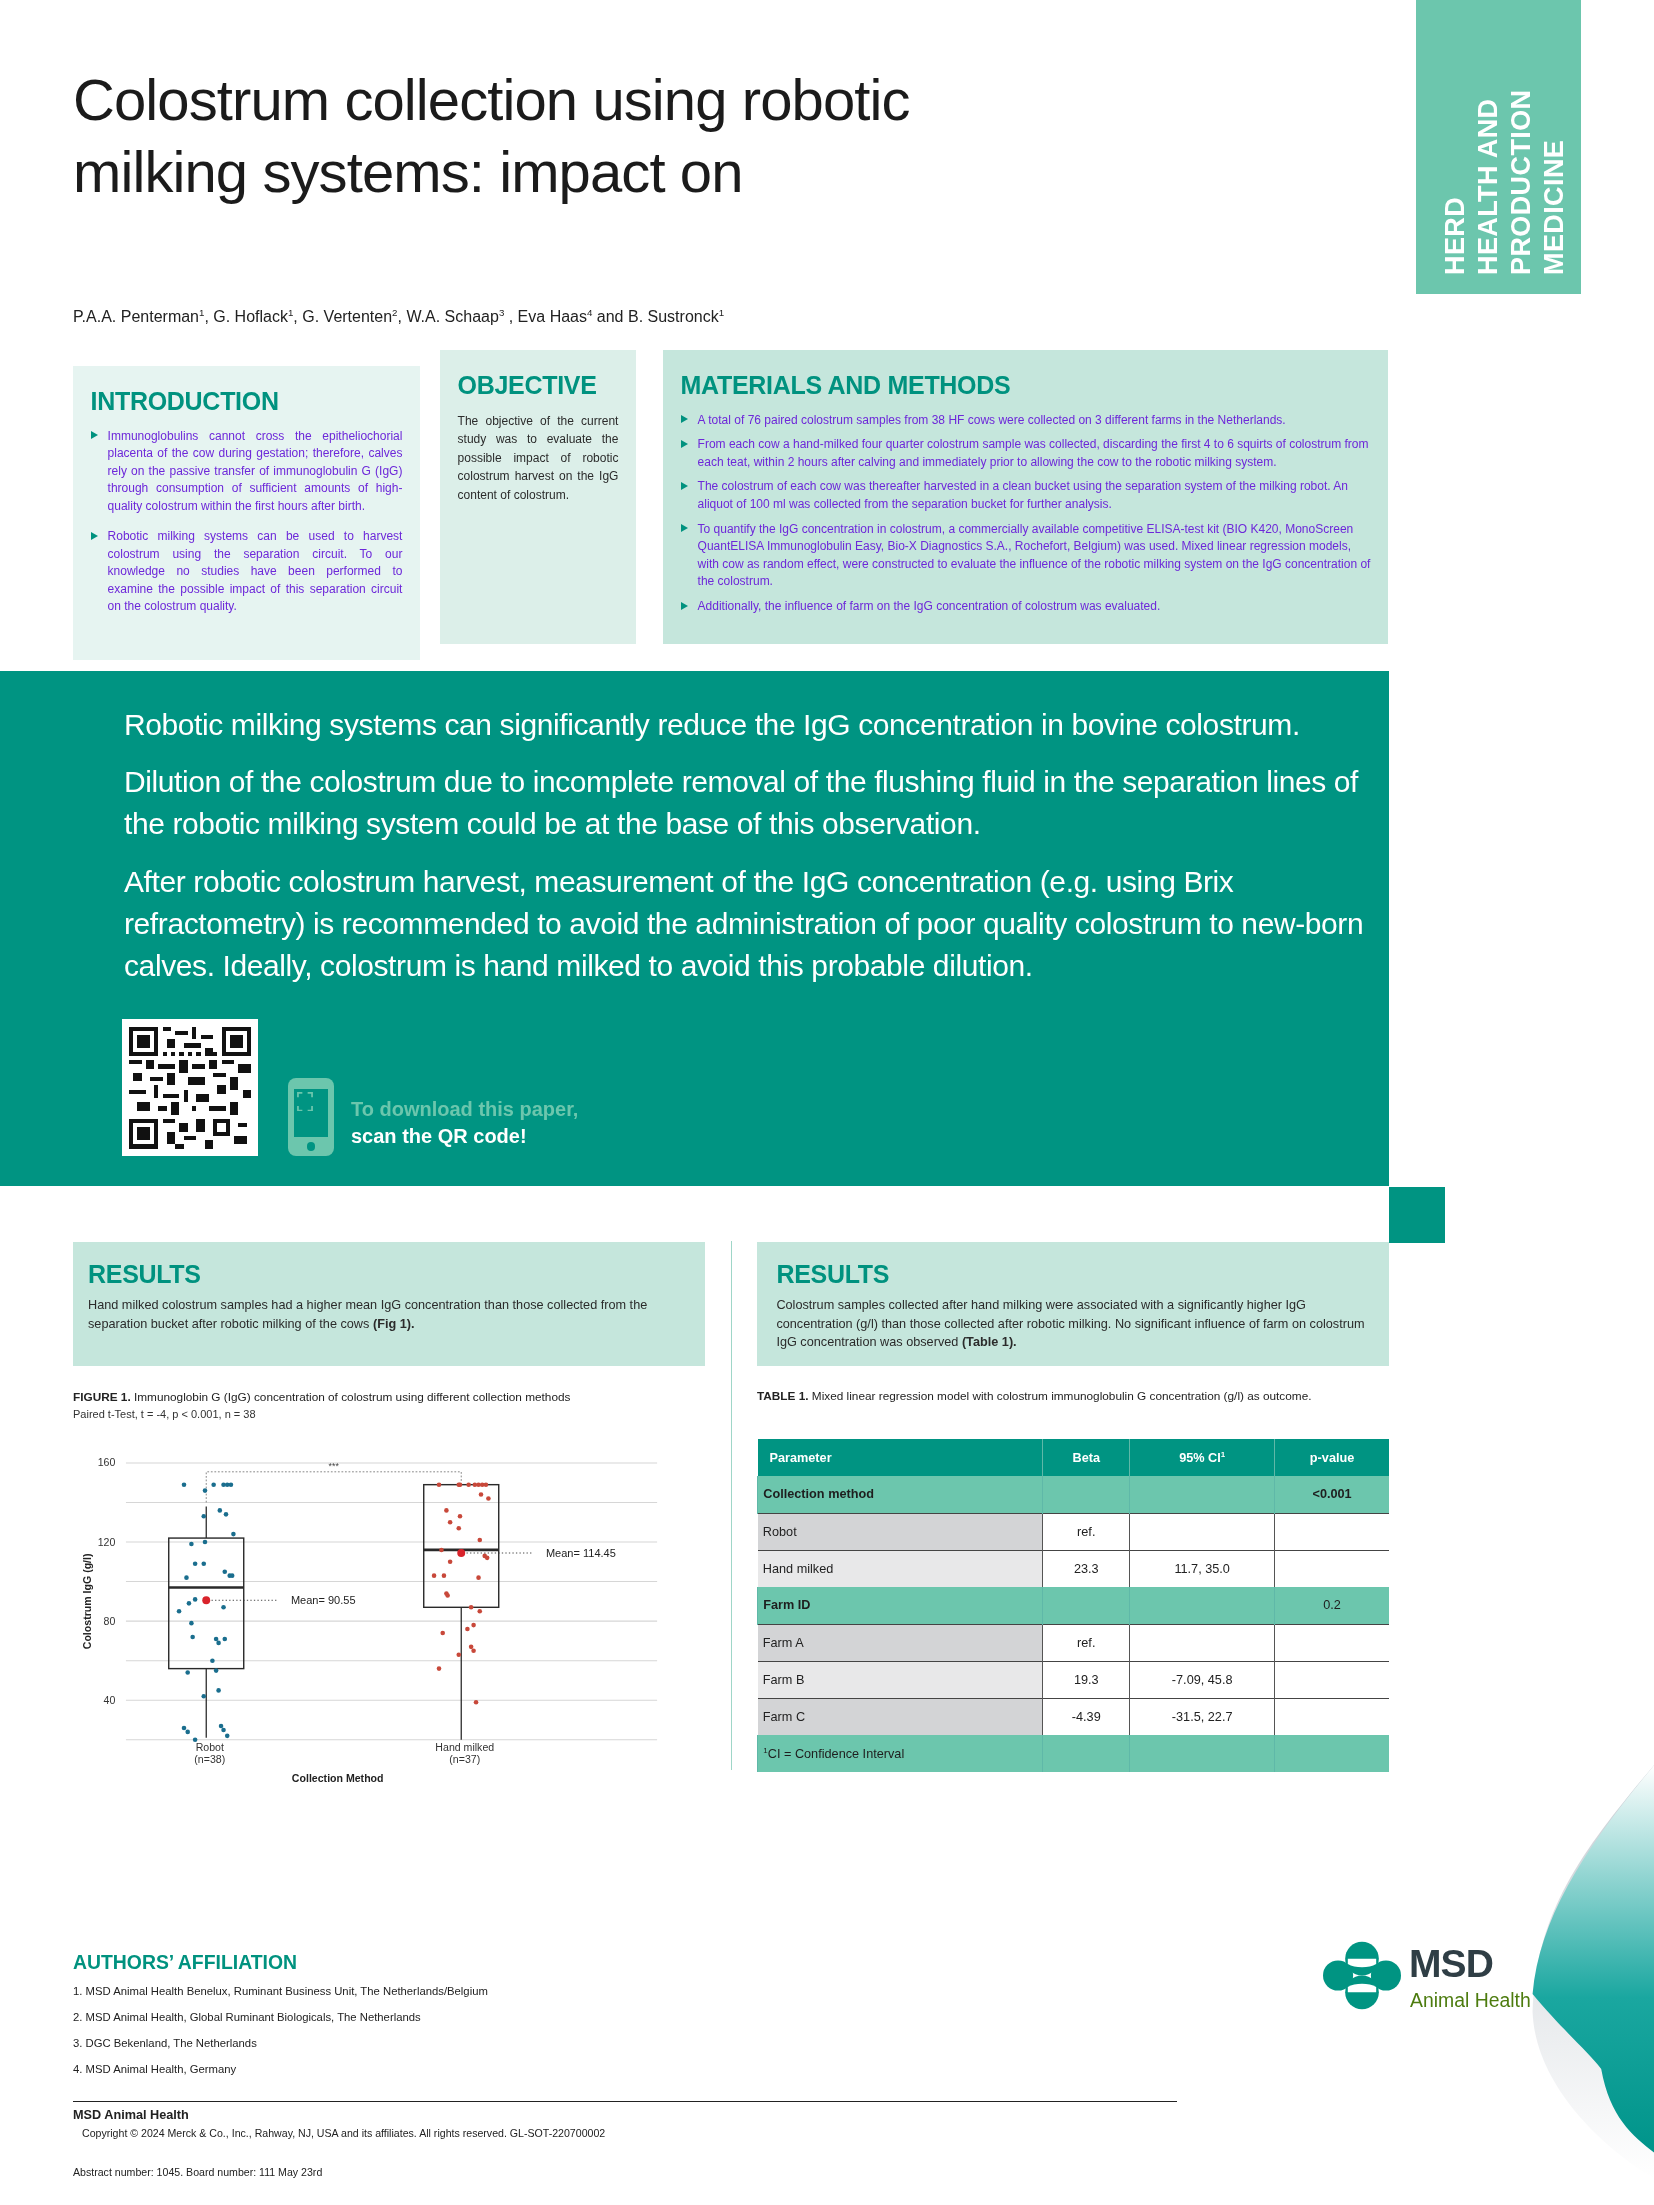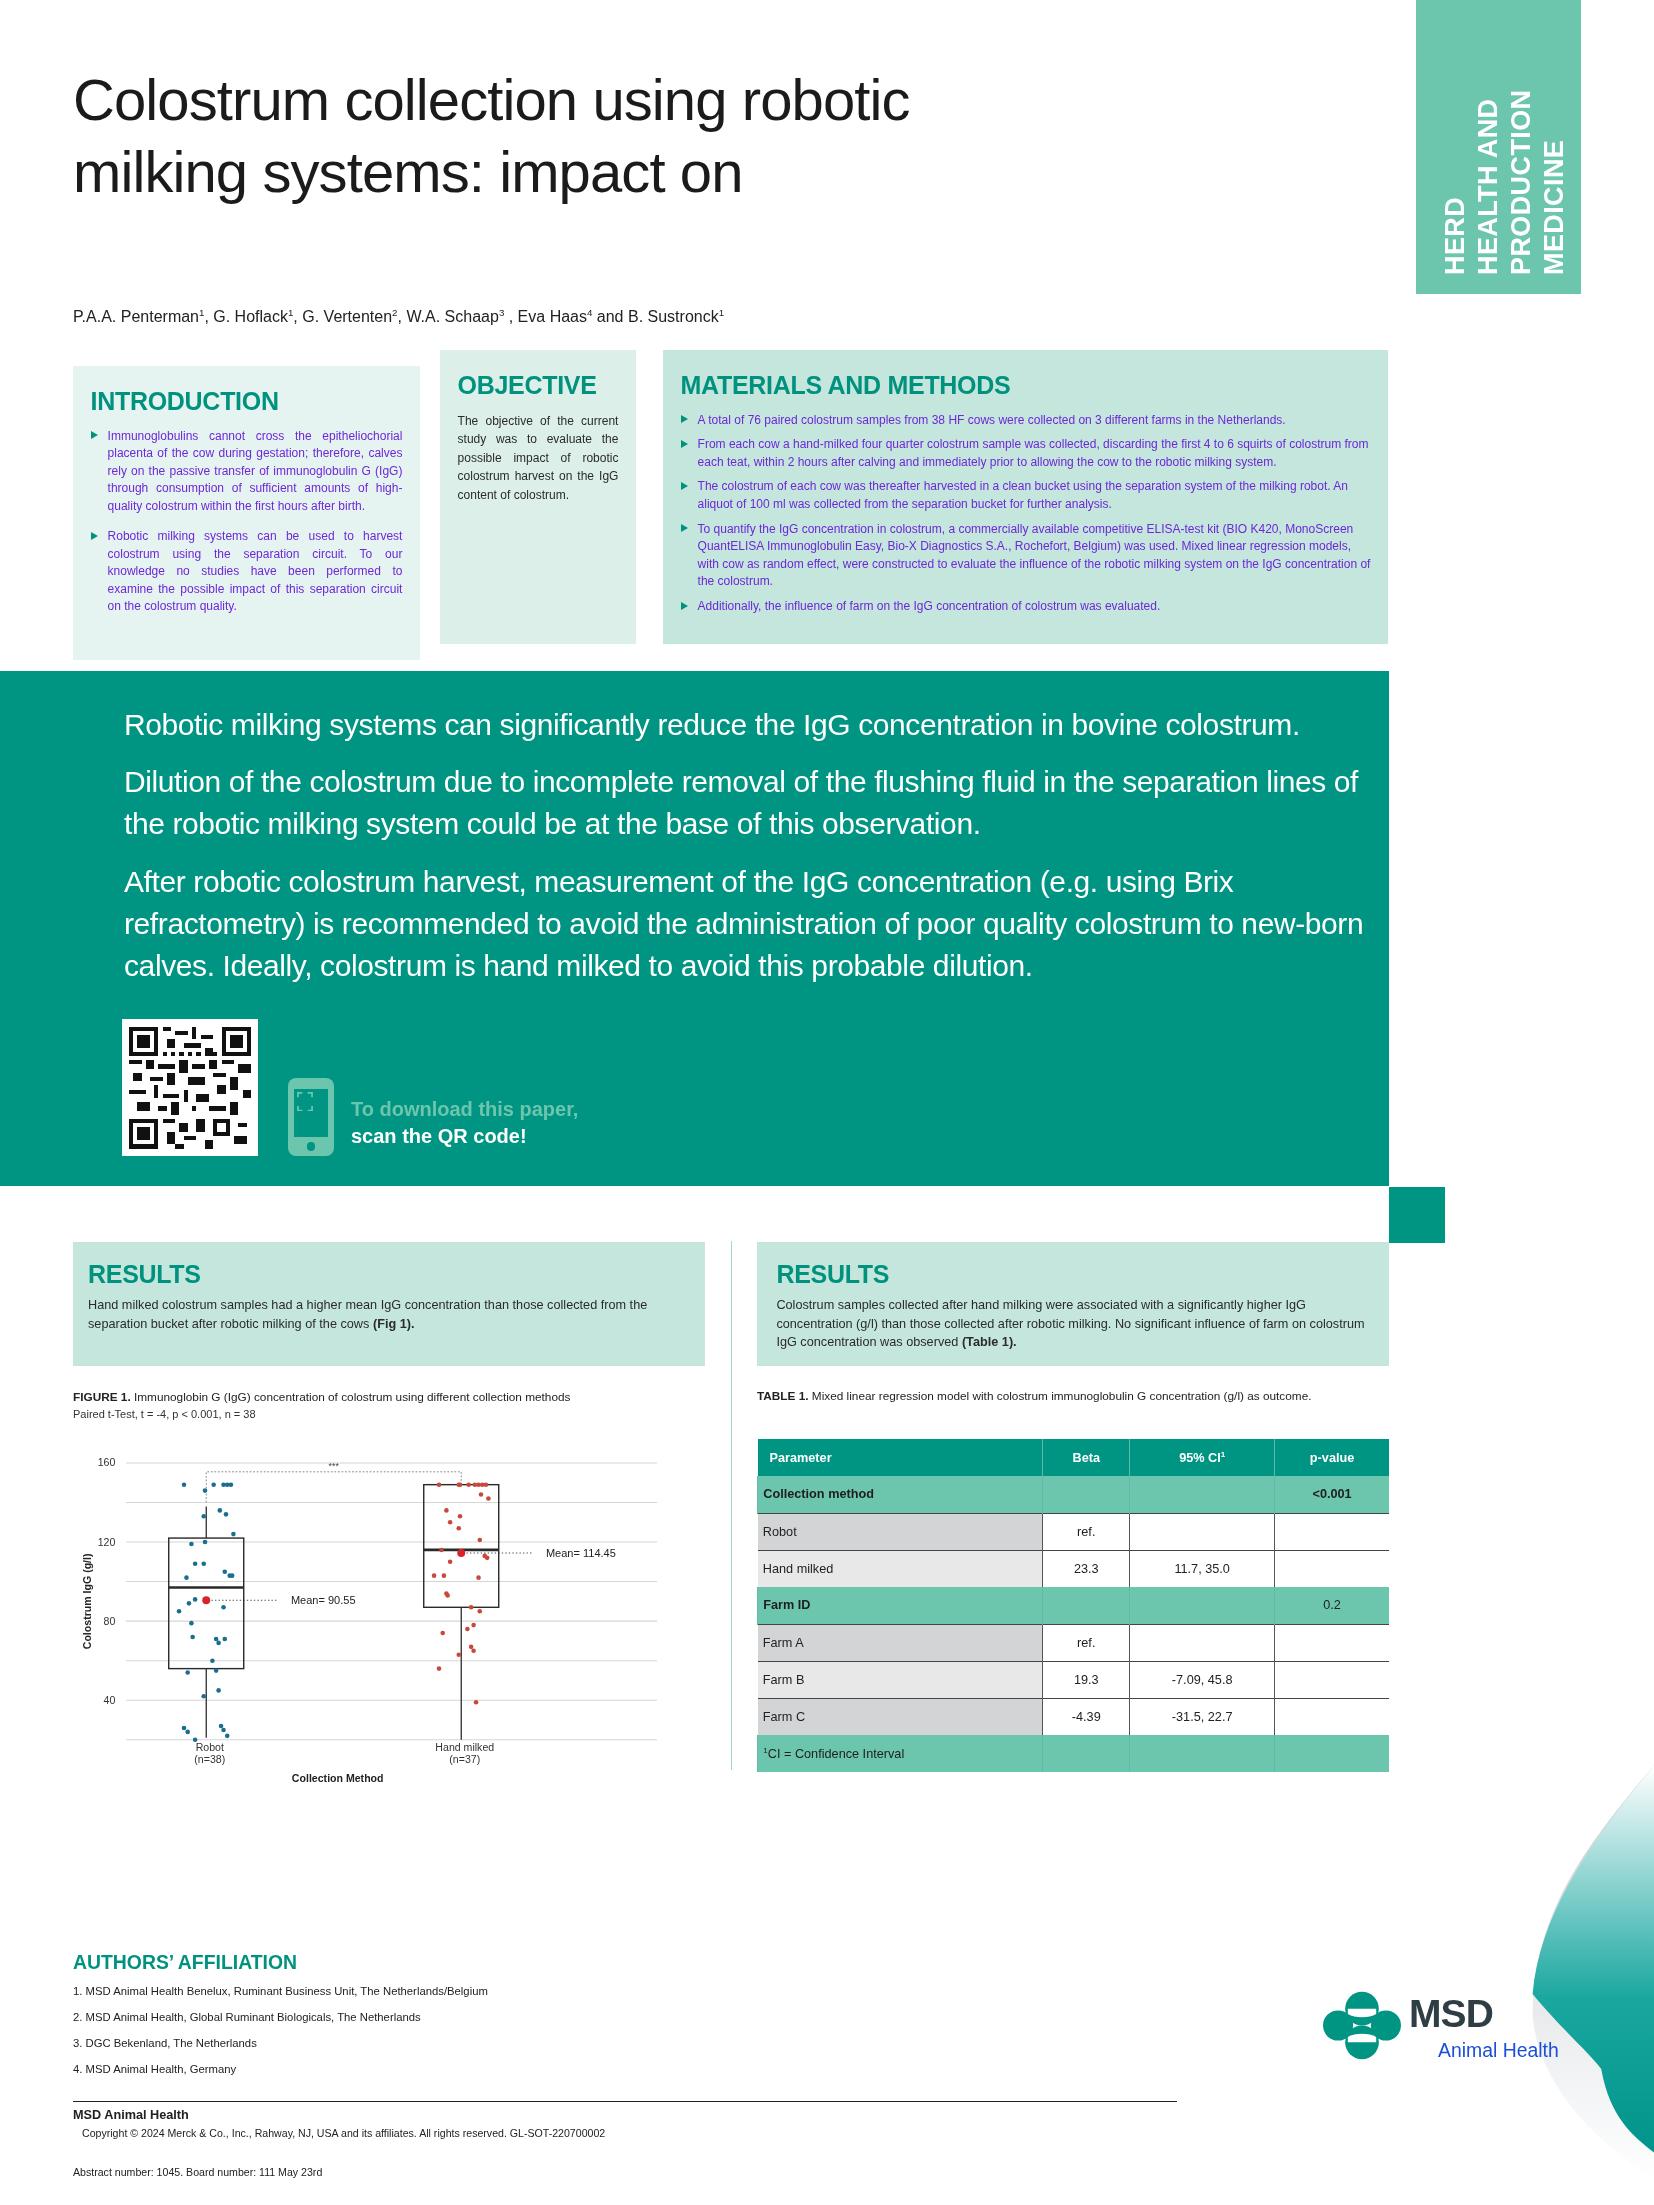--- a/index.html
+++ b/index.html
@@ -79,24 +79,24 @@
   
   .aff-head { left: 73px; top: 1951px; color: #00927f; font-weight: 700; font-size: 19.4px; }
   .aff-list { left: 73px; top: 1985px; list-style: none; font-size: 11.3px; color: #222; }
   .aff-list li { height: 26px; }
   .foot-line { left: 73px; top: 2101px; width: 1104px; height: 0.9px; background: #222; }
   .foot-brand { left: 73px; top: 2108px; font-size: 12.7px; font-weight: 700; color: #222; }
   .foot-copy { left: 82px; top: 2127px; font-size: 10.6px; color: #222; }
   .foot-abs { left: 73px; top: 2166px; font-size: 10.6px; color: #222; }
 
   
-  .logo { left: 1323px; top: 1990px; width: 238px; height: 88px; }
+  .logo { left: 1323px; top: 1940px; width: 238px; height: 88px; }
   .logo-mark { position: absolute; left: 0; top: 0; width: 78px; height: 71px; }
   .logo-msd { position: absolute; left: 86px; top: 1.8px; font-size: 39px; font-weight: 700; color: #2f3e45; letter-spacing: -0.9px; line-height: 44px; }
-  .logo-sub { position: absolute; left: 87px; top: 49px; font-size: 19.4px; color: #1d4ed8; line-height: 23px; margin-left: 28px; }
+  .logo-sub { position: absolute; left: 87px; top: 49px; font-size: 19.4px; color: #4d7c0f; line-height: 23px; }
 
   .deco { left: 1500px; top: 1747px; width: 154px; height: 459px; overflow: hidden; }
 </style>
 </head>
 <body>
 
 <h1 class="abs title">
   <span>Colostrum collection using robotic</span><br>
   <span>milking systems: impact on</span><br>
 </h1>

